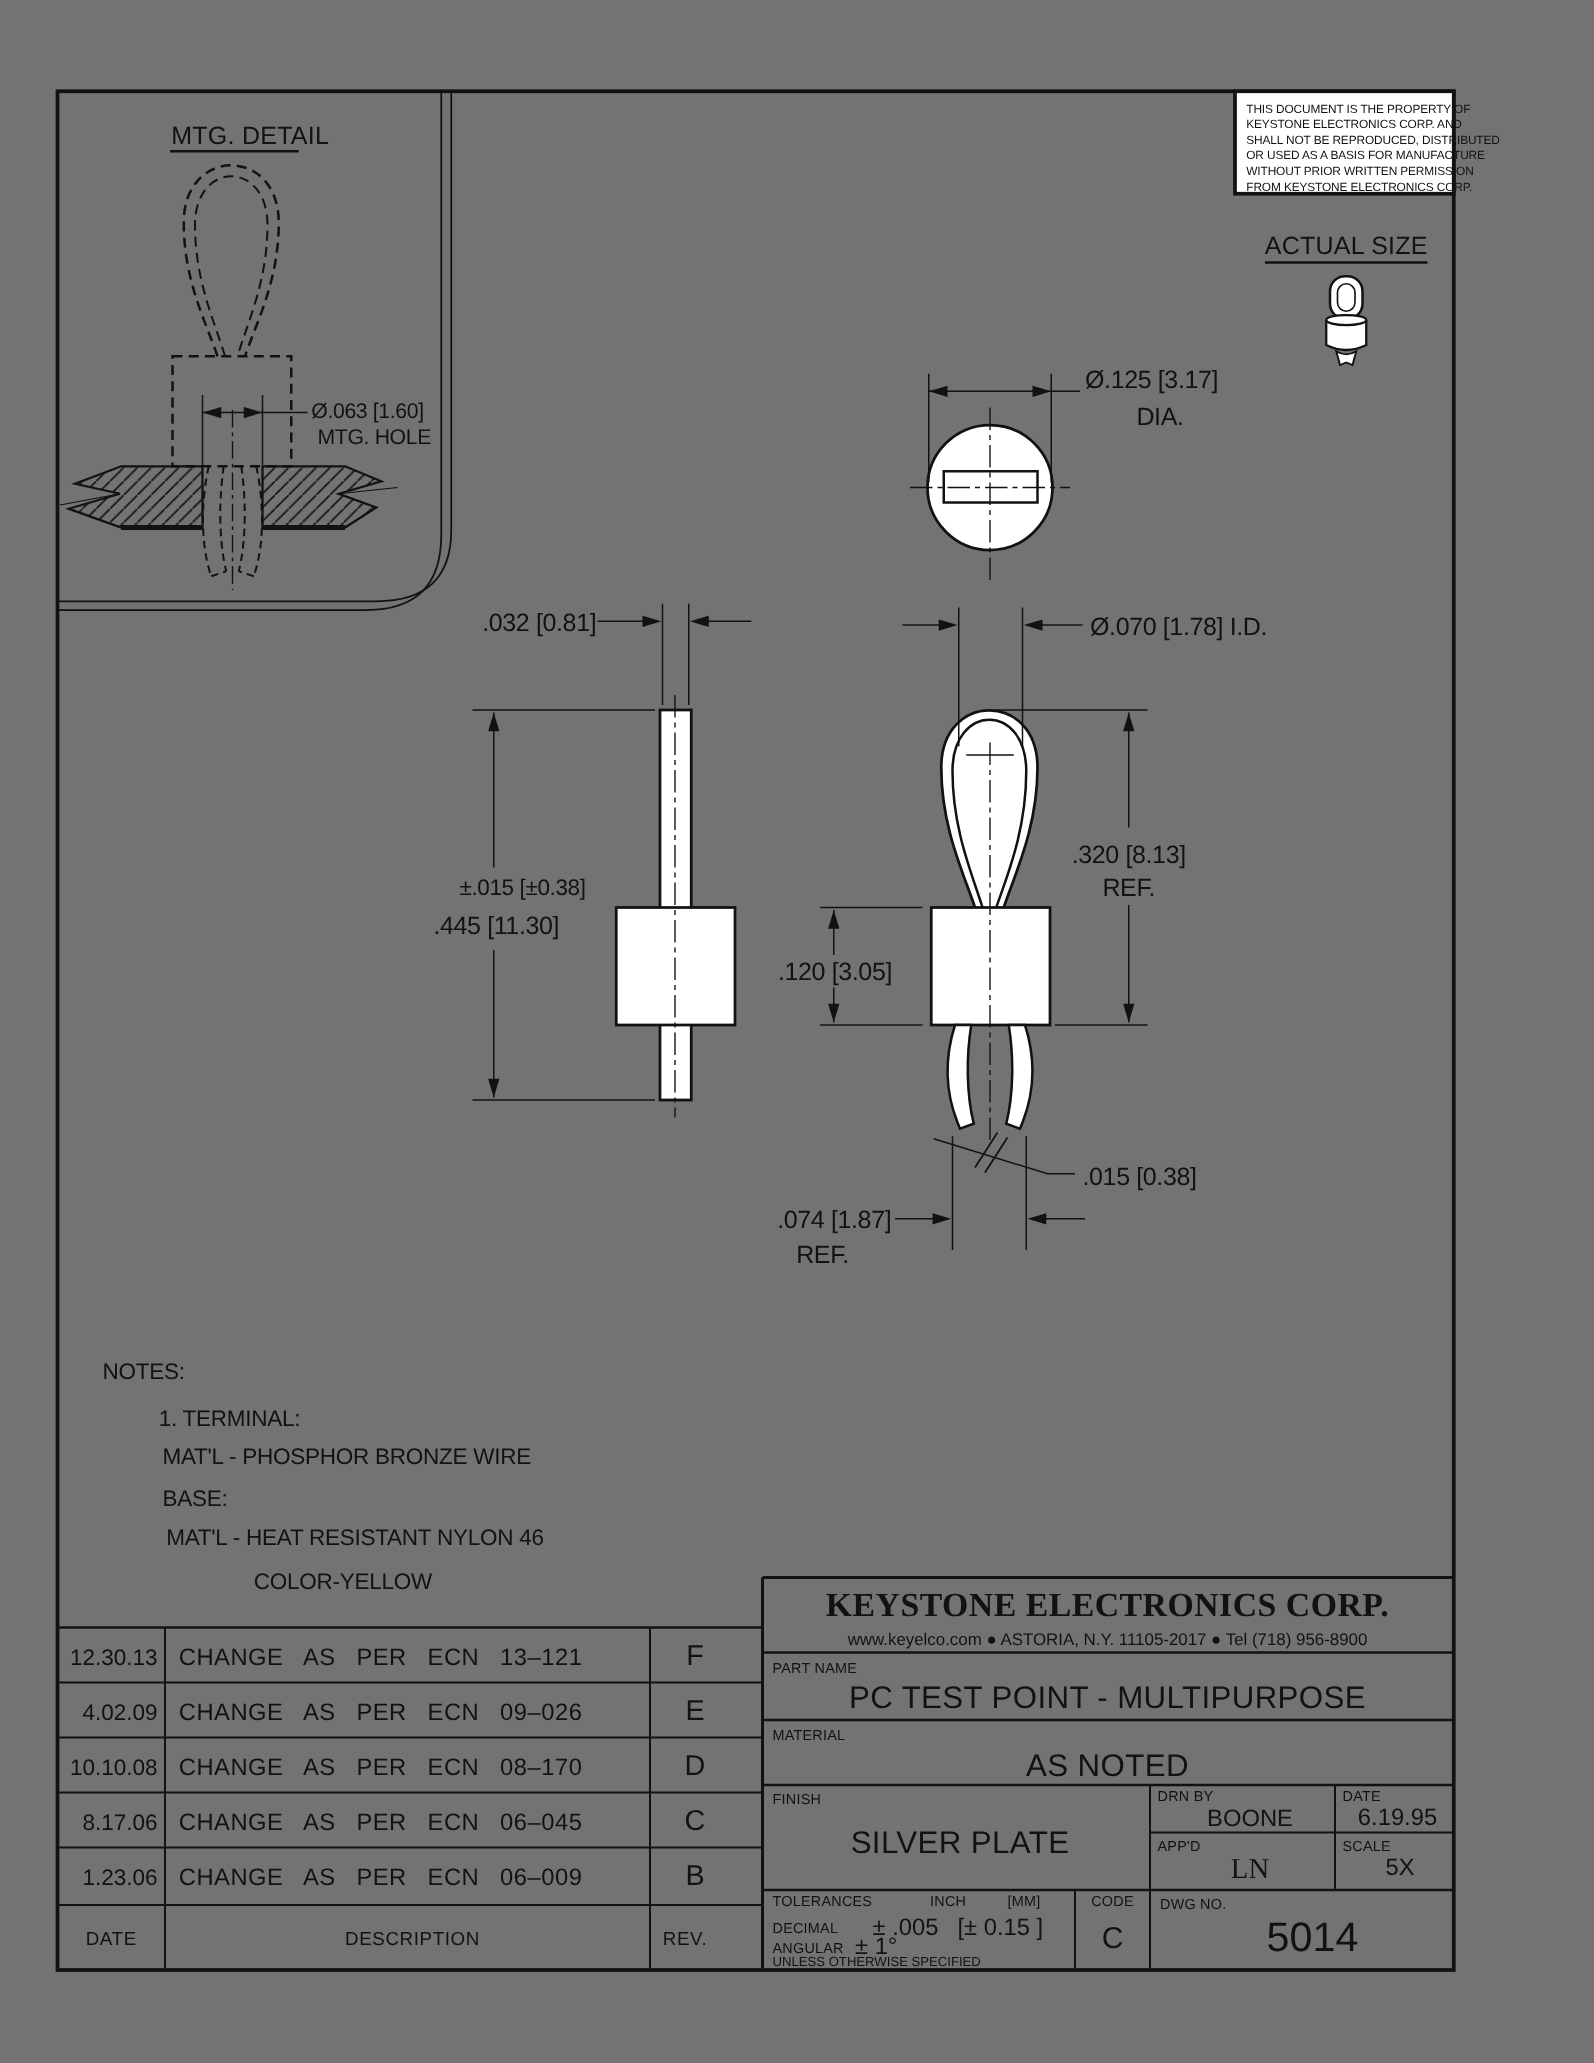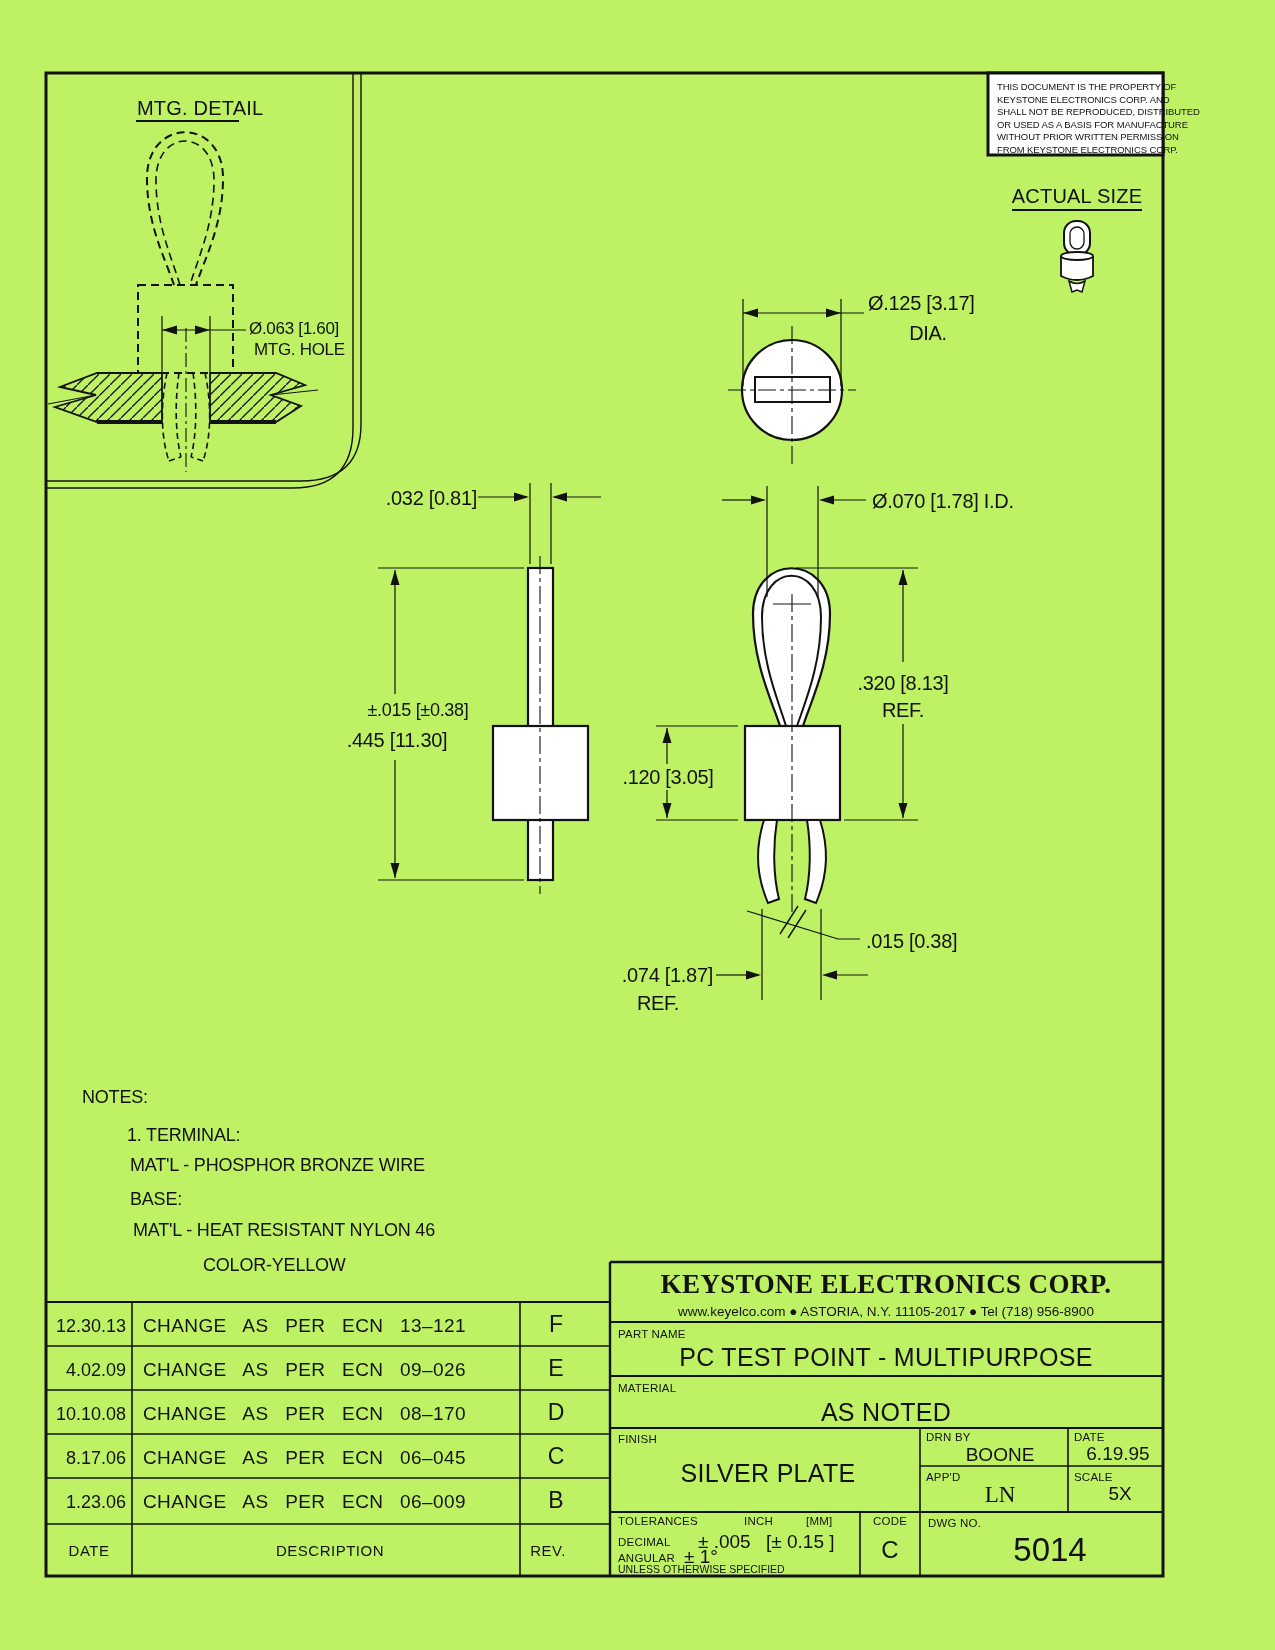--- a/index.html
+++ b/index.html
@@ -1,16 +1,16 @@
 <!DOCTYPE html>
 <html><head>
 <meta charset="utf-8">
 <style>
   html,body{margin:0;padding:0;background:#9a9a9a;}
-  .page{width:1275px;height:1650px;background:#bef264;position:relative;margin:0 auto;overflow:hidden;}
+  .page{width:1275px;height:1650px;background:#737373;position:relative;margin:0 auto;overflow:hidden;}
   svg{display:block;}
   text{fill:#121212;font-family:"Liberation Sans",sans-serif;}
   .dim{font-size:20px;letter-spacing:-0.3px;}
   .dim-sm{font-size:18px;letter-spacing:-0.3px;}
   .small{font-size:17px;letter-spacing:-0.3px;}
   .h-label{font-size:20px;letter-spacing:0.2px;}
   .notes{font-size:18px;letter-spacing:-0.2px;}
   .prop{font-size:9.5px;letter-spacing:-0.1px;}
   .tbl-date{font-size:18px;}
   .tbl-desc{font-size:19px;word-spacing:11px;letter-spacing:0.4px;}

